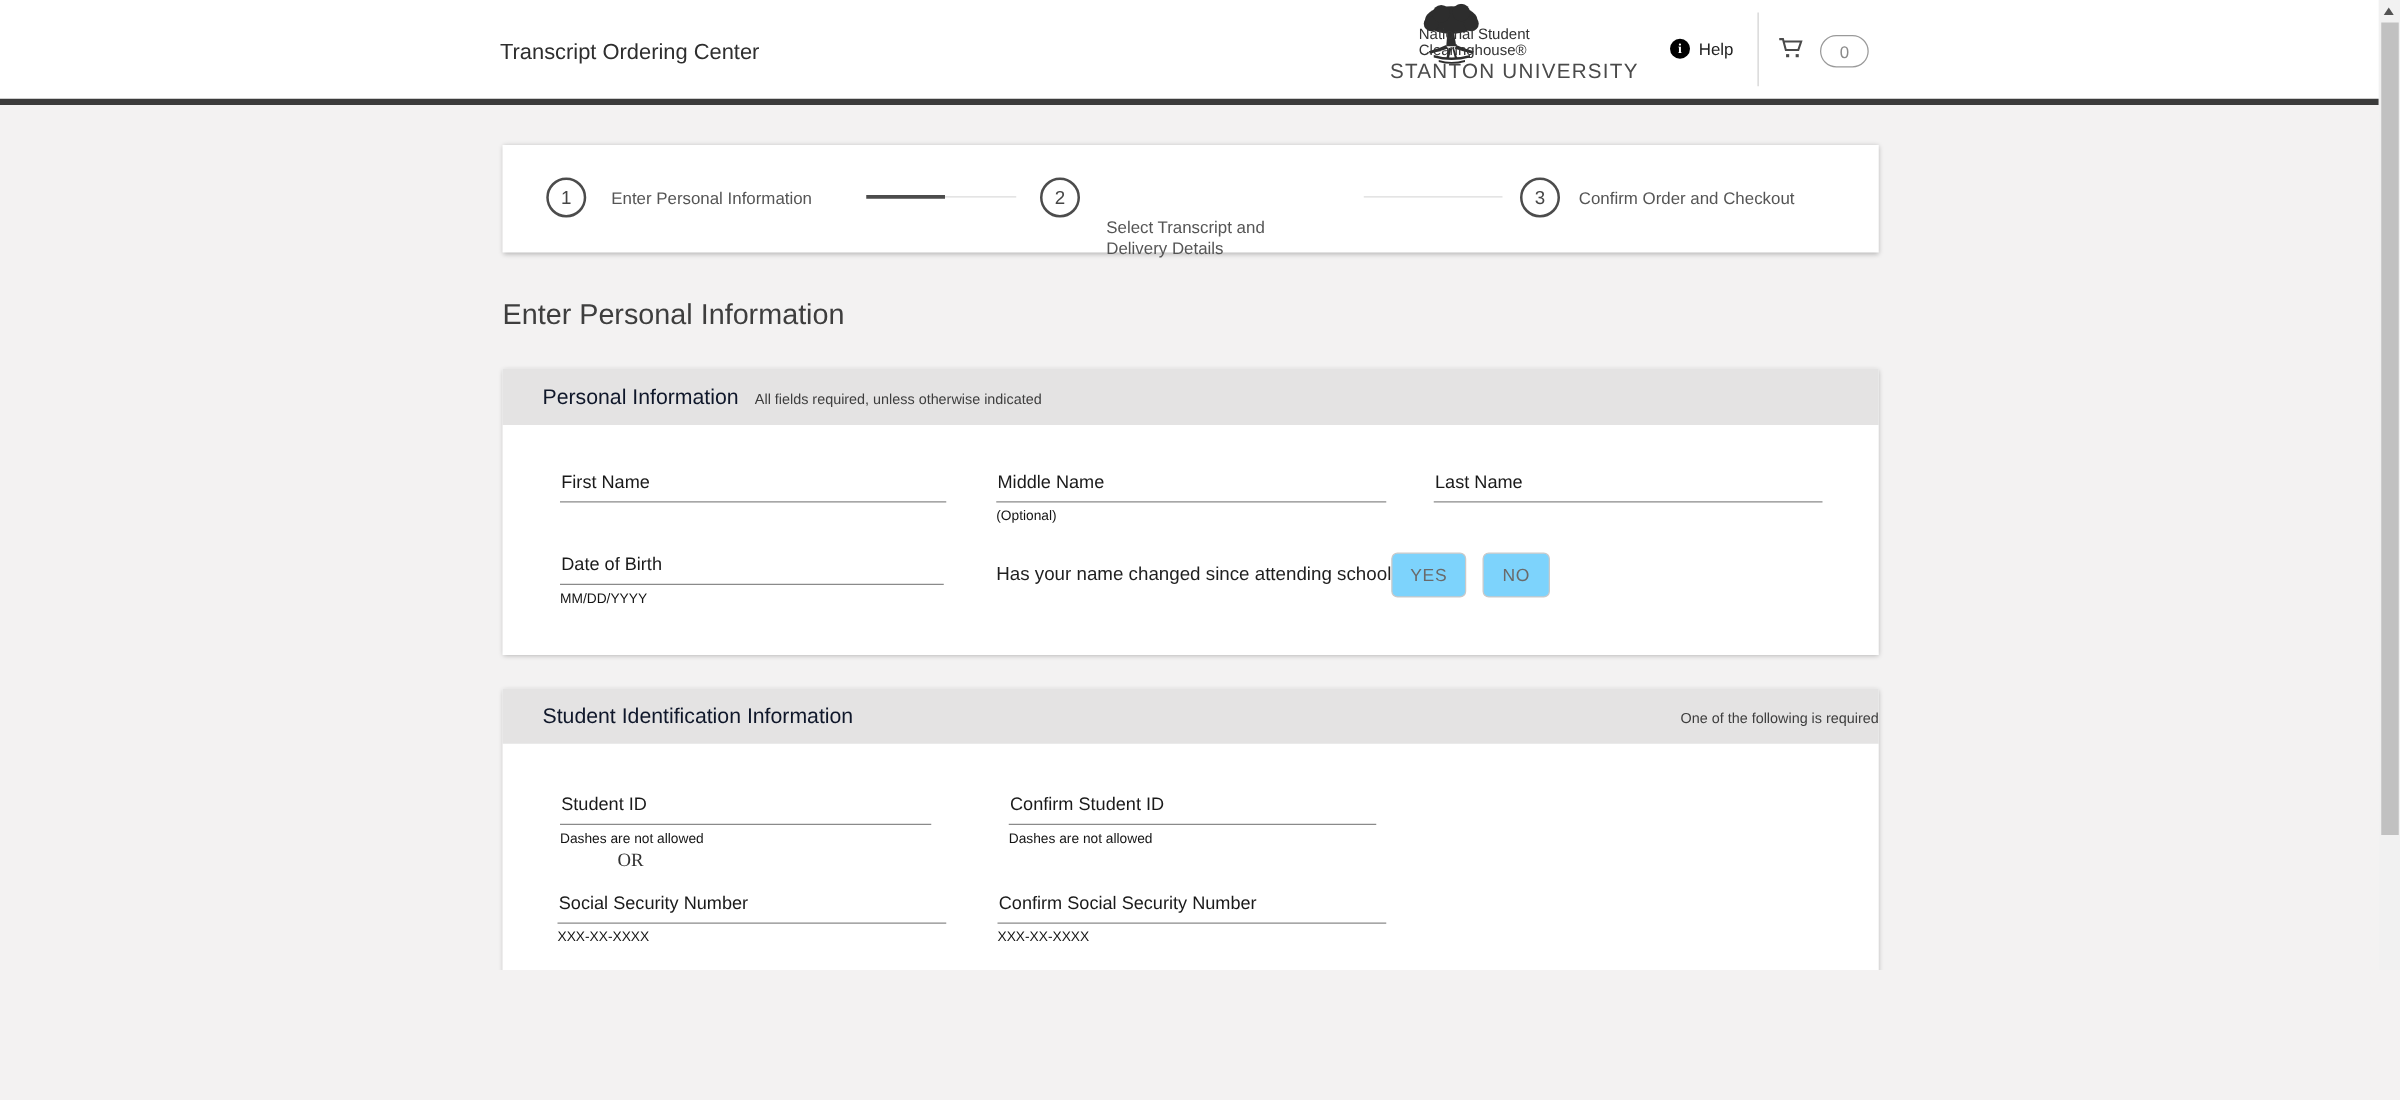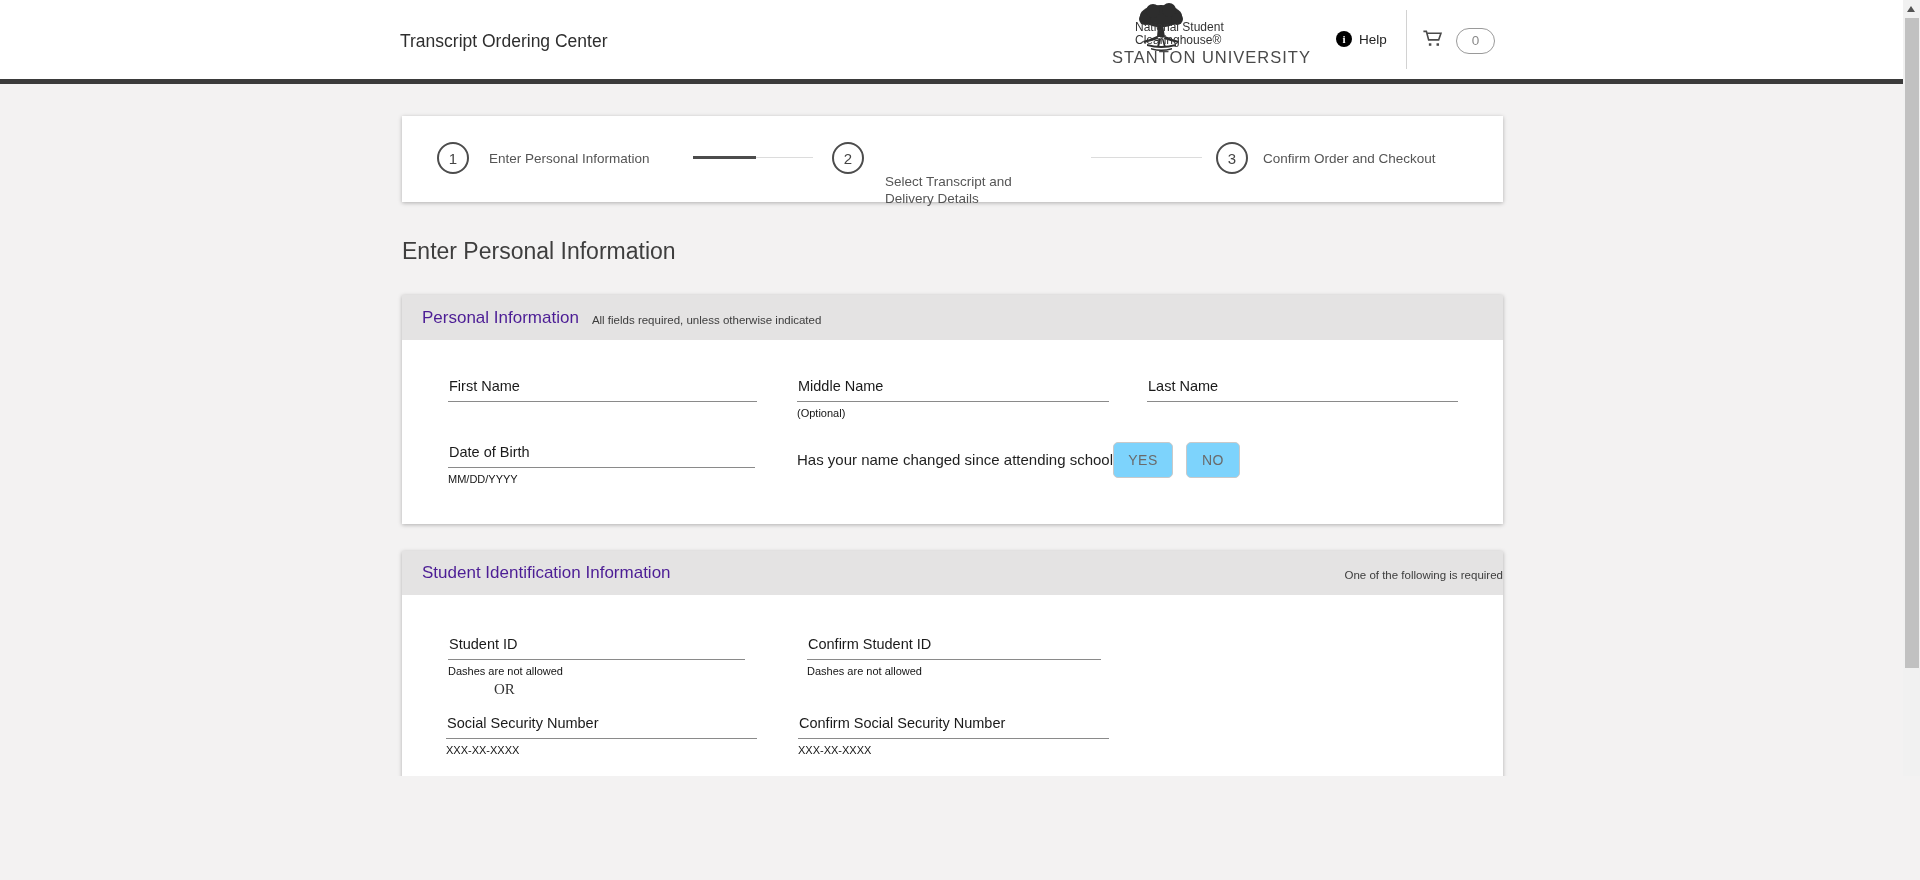--- a/index.html
+++ b/index.html
@@ -37,21 +37,21 @@
   .sc3 { left:814px; top:26px; }
   .sl3 { left:861px; top:35px; }
 
   
   .page-title { position:absolute; left:402px; top:238px; font-size:23px; color:#3e3e3e; }
 
   
   .card-personal { left:402px; top:295px; width:1101px; height:229px; }
   .card-student  { left:402px; top:551px; width:1101px; height:317px; }
   .section-header { height:45px; background:#e4e3e3; display:flex; align-items:center; padding-left:20px; }
-  .section-title { font-size:17px; color:#4c1d95; }
+  .section-title { font-size:17px; color:#0f172a;margin-left:12px; }
   .section-note  { font-size:11.5px; color:#3d3d3d; margin-left:13px; margin-top:4px; }
 
   .field { position:absolute; }
   .fld-input { width:100%; border:none; border-bottom:1px solid #8a8a8a; background:transparent; font-size:14.5px; color:#1a1a1a; padding:0 0 7px 1px; font-family:inherit; outline:none; }
   .fld-input::placeholder { color:#1a1a1a; opacity:1; }
   .fld-hint { font-size:11px; color:#141414; margin-top:5px; }
 
   .pill-btn { position:absolute; background:#7dd3fc; border:1px solid #c9c9c9; border-radius:5px; font-size:14px; color:#6a6a6a; letter-spacing:0.5px; font-family:inherit; cursor:pointer; }
 
   .question-text { position:absolute; font-size:15px; color:#1f1f1f; }

